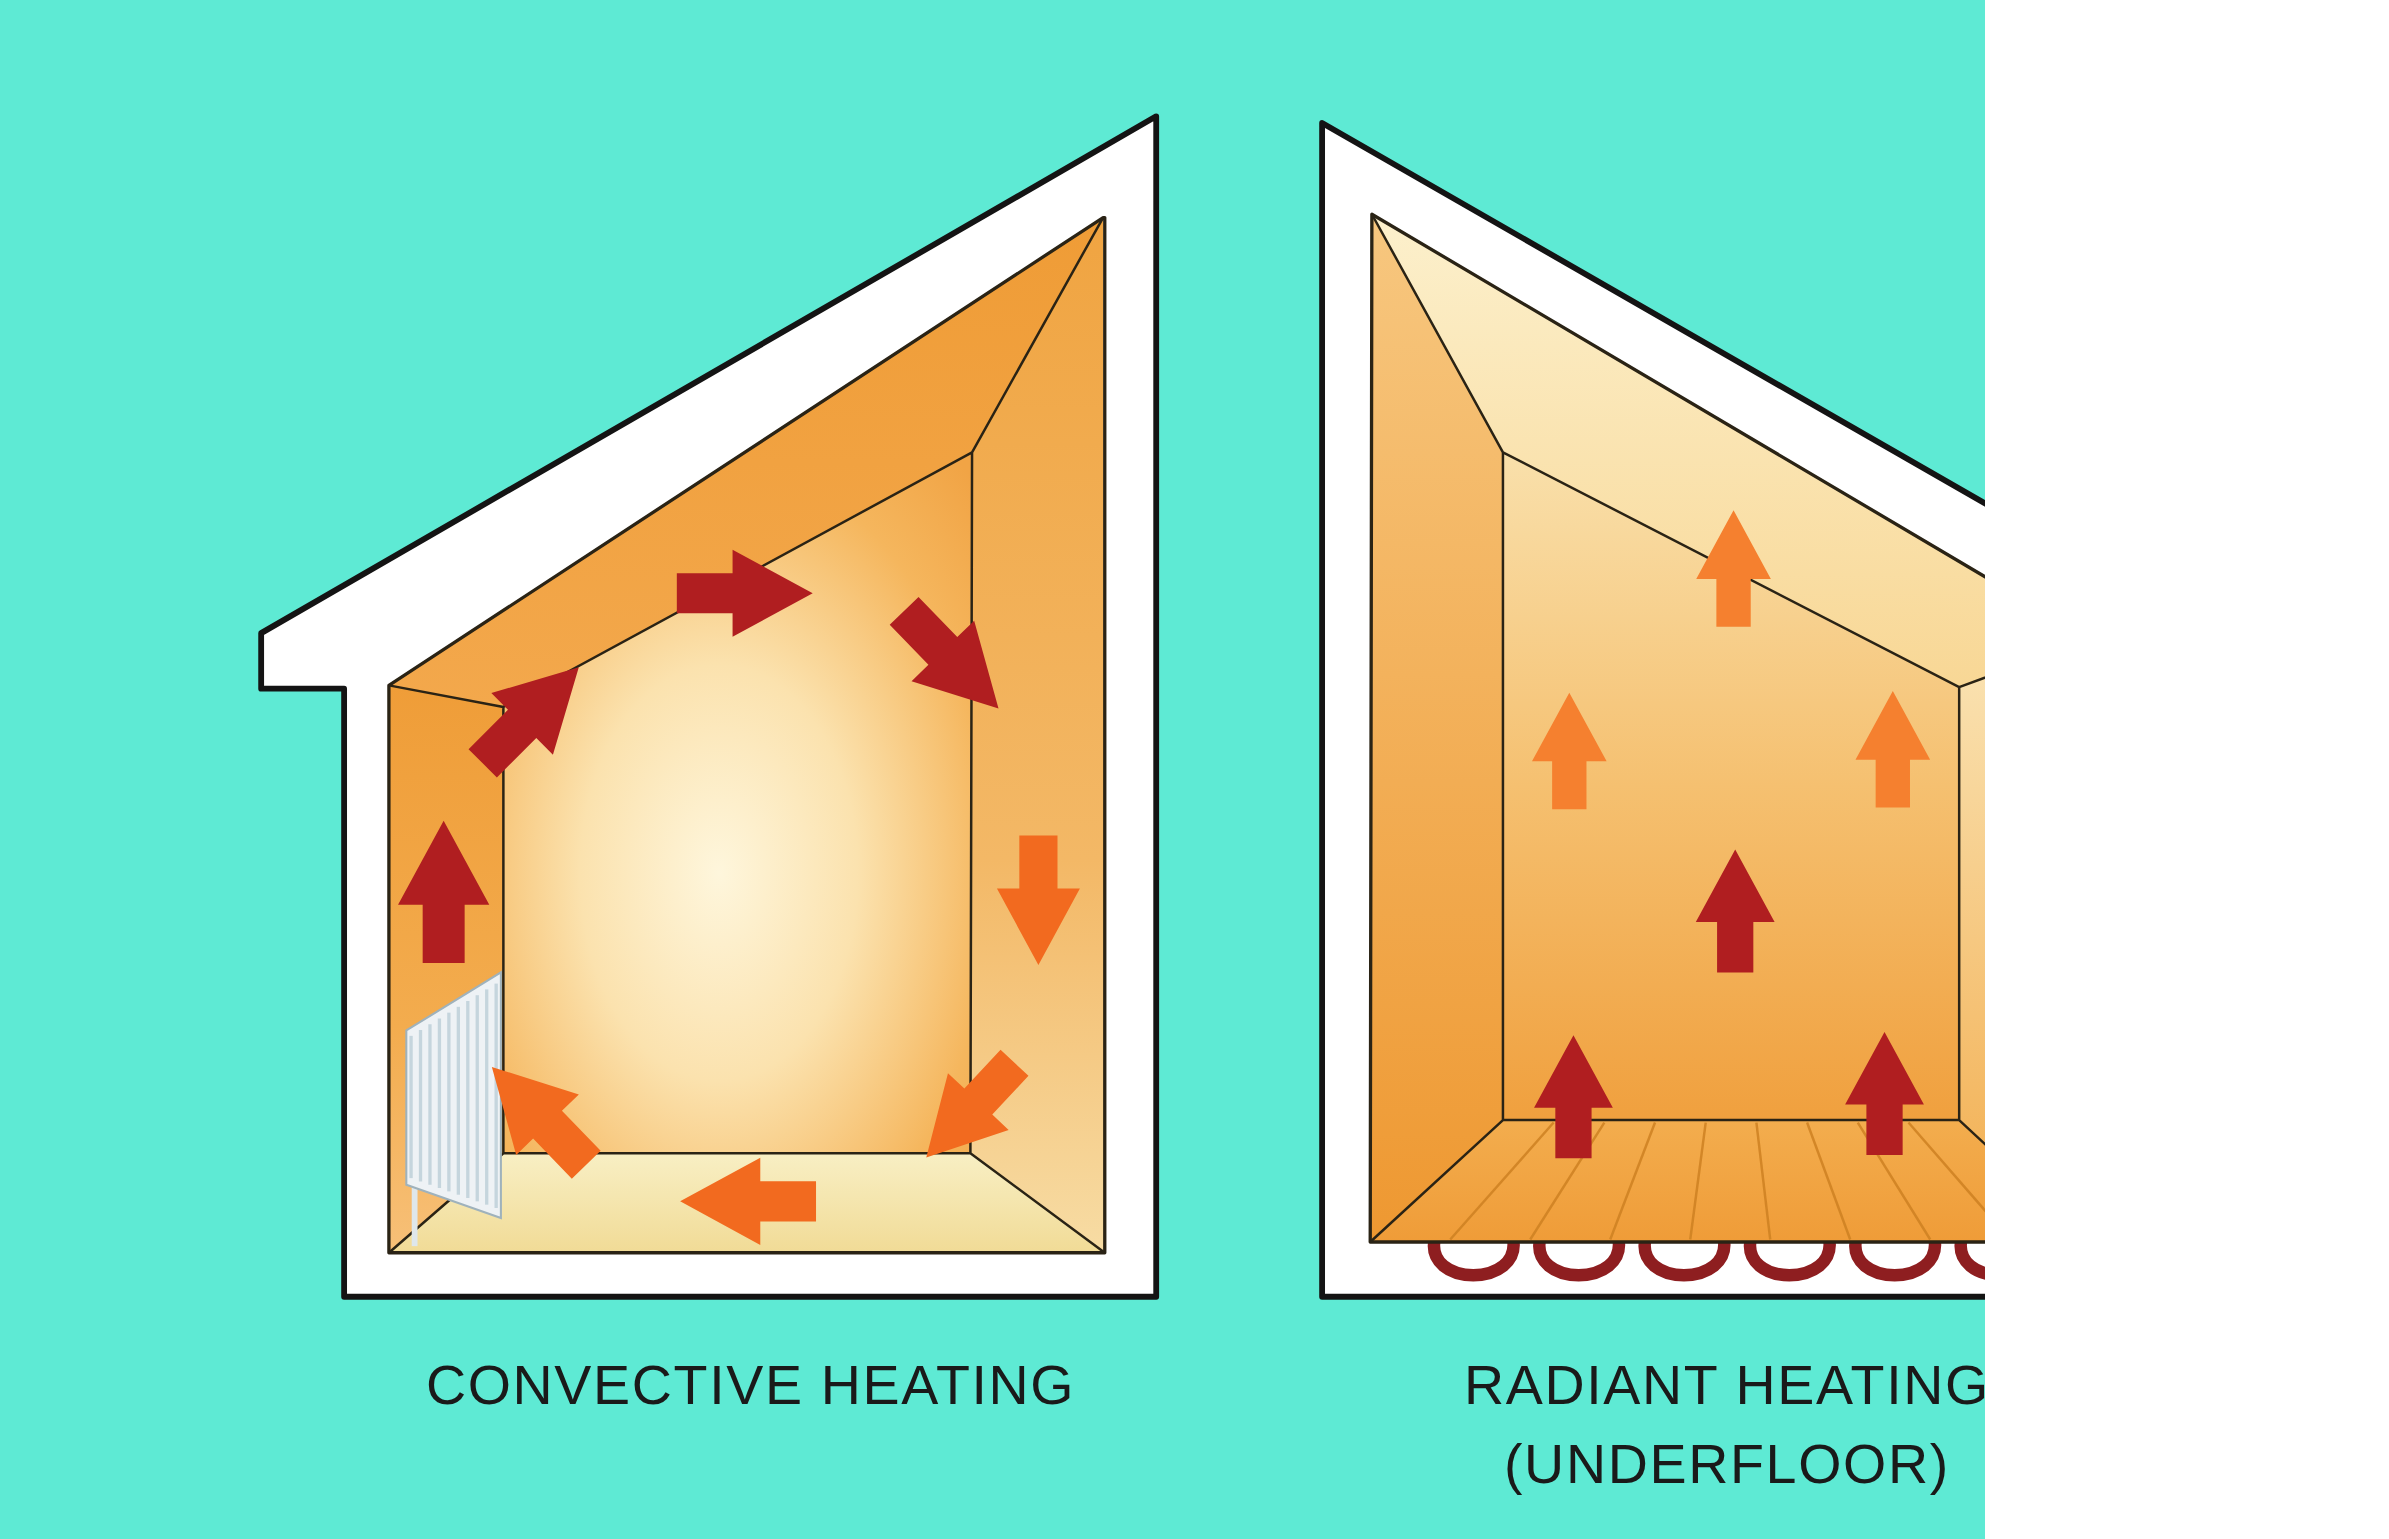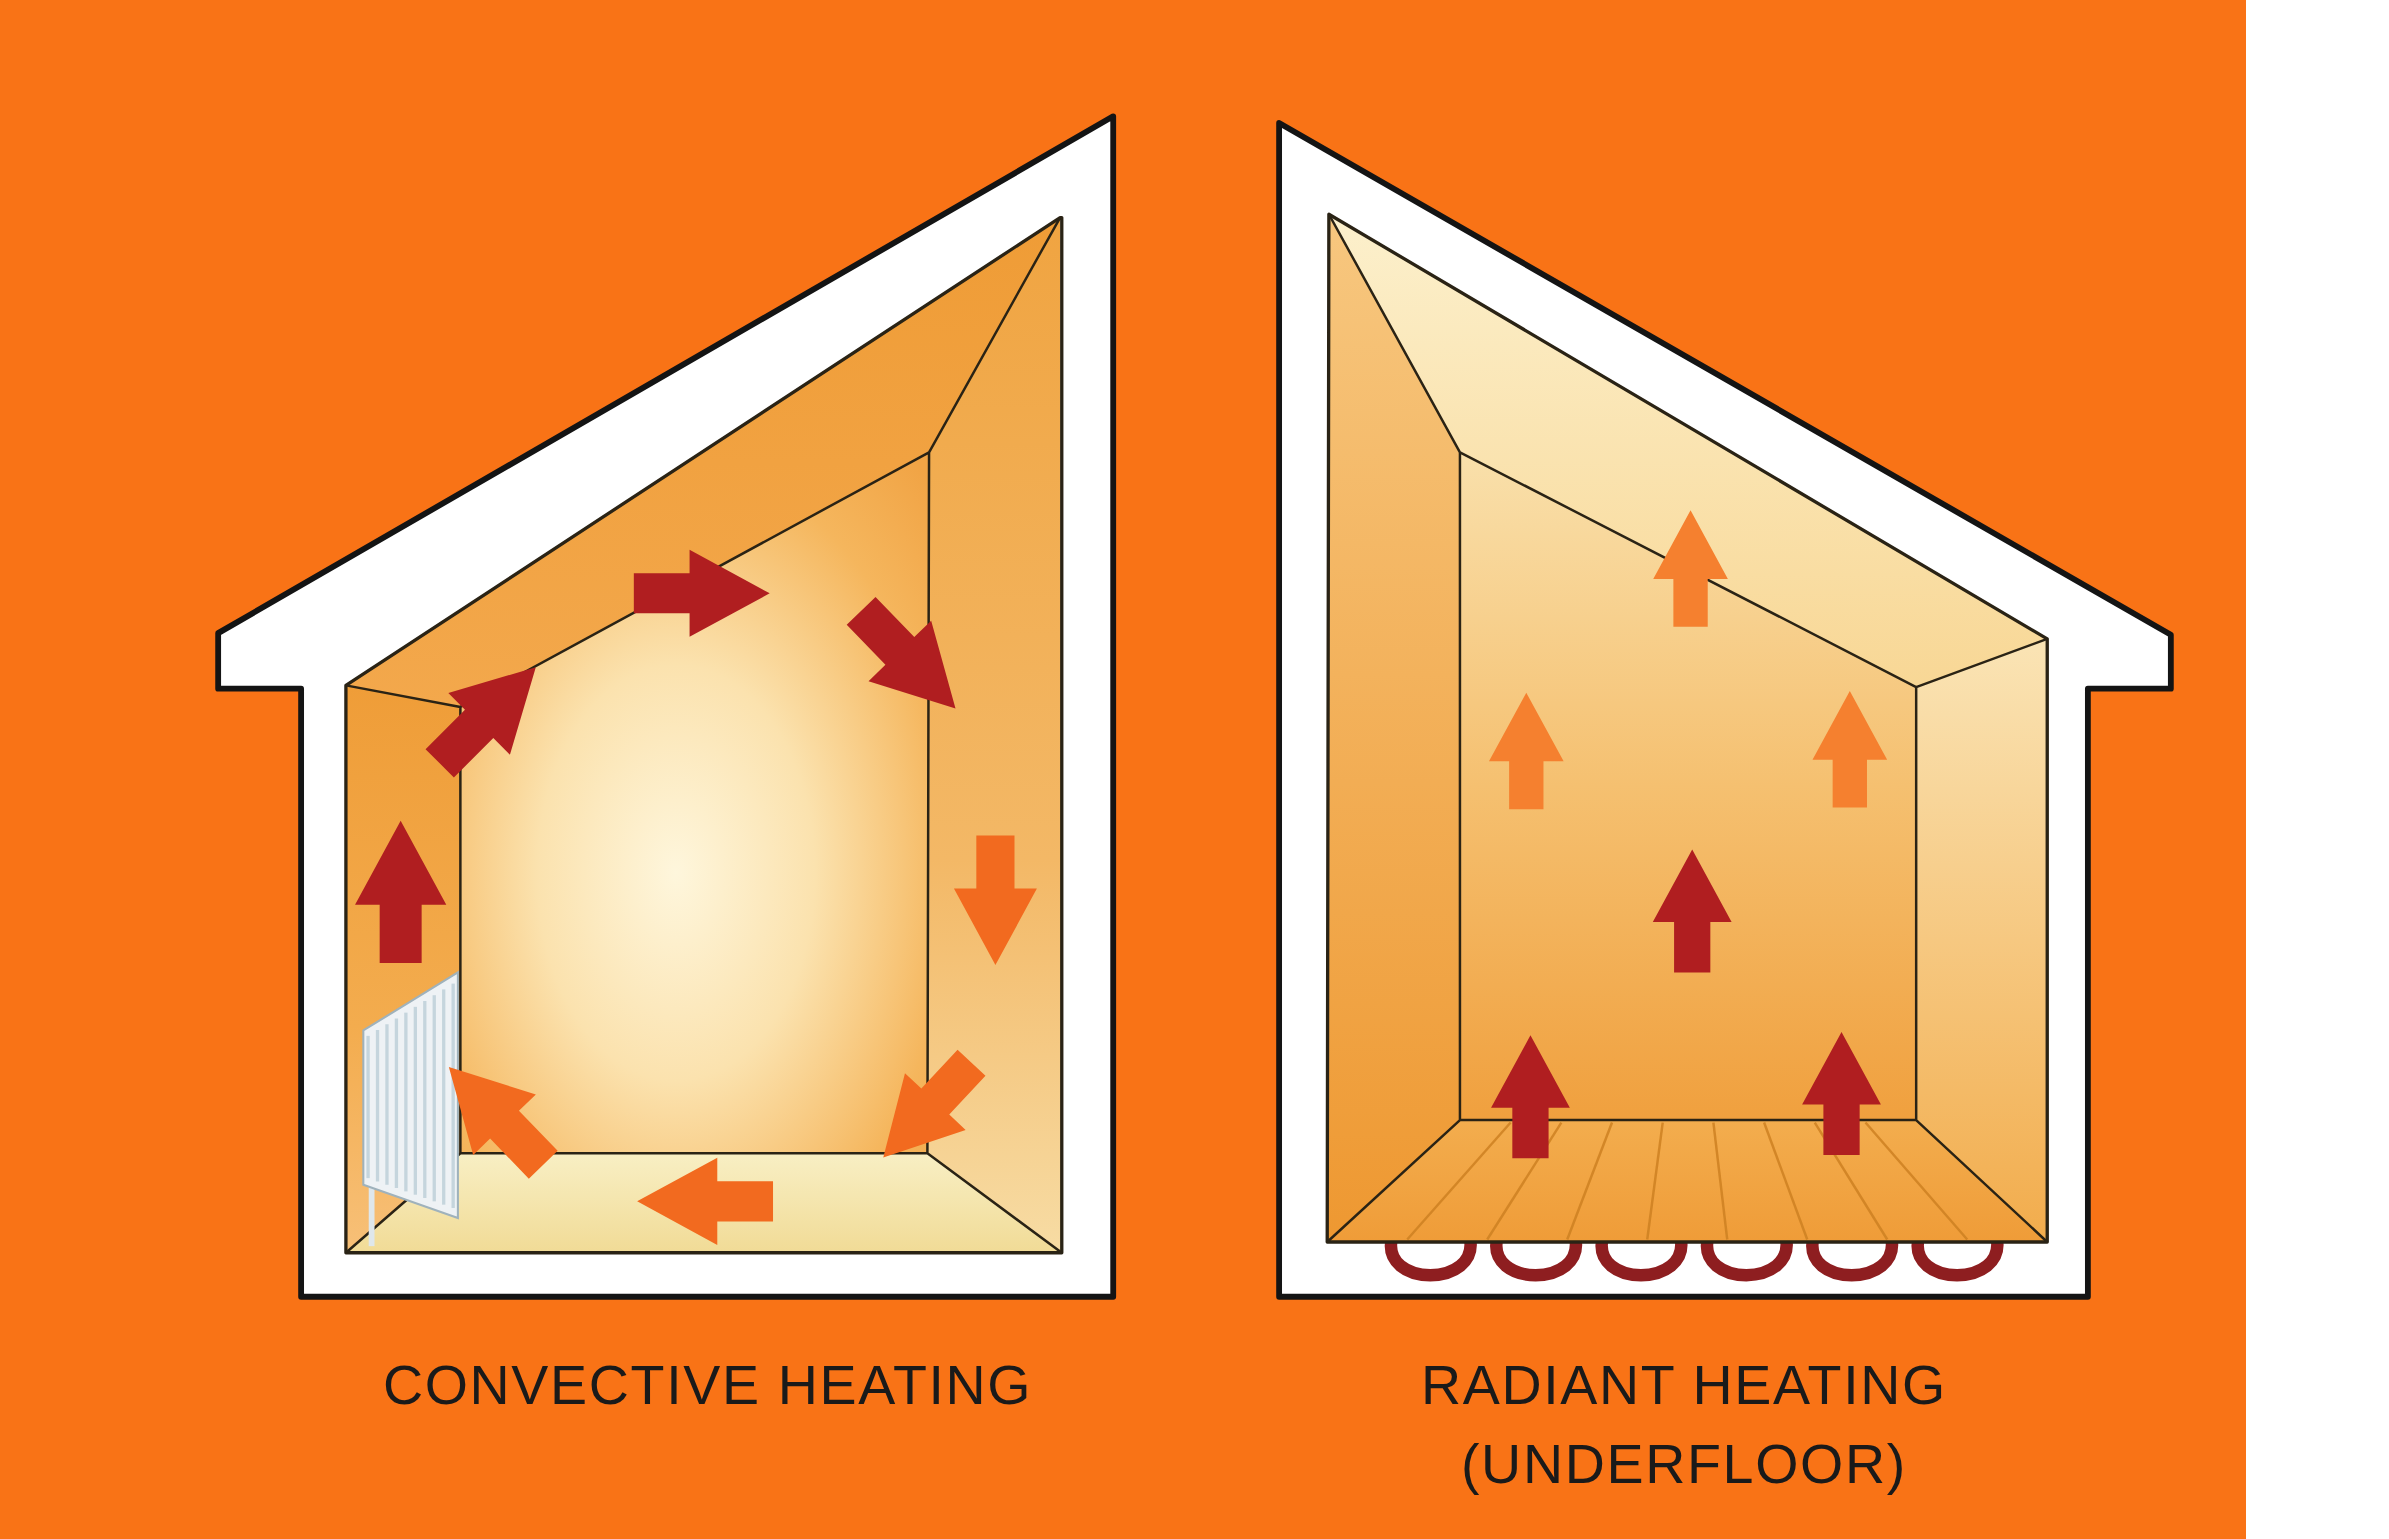--- a/index.html
+++ b/index.html
@@ -1,17 +1,17 @@
 <!DOCTYPE html>
 <html style="font-size:13.3px"><head>
 <meta charset="utf-8">
 <style>
   html,body{margin:0;padding:0;background:#ffffff;}
-  .stage{position:relative;width:2246px;height:1540px;background:#f97316;overflow:hidden;
-         font-family:"Liberation Sans", sans-serif;}
+  .stage{position:relative;width:1942px;height:1540px;background:#5eead4;overflow:hidden;
+         font-family:"Liberation Sans", sans-serif;padding-left:43px;}
   svg{display:block;}
   text.house-label{font-family:"Liberation Sans", sans-serif;font-size:67px;font-weight:500;
                    letter-spacing:2px;fill:#1A1A1A;text-anchor:middle;}
 </style>
 </head>
 <body>
 
 <div class="stage">
 <svg width="2389" height="1540" viewBox="0 0 2880 1856">
   <defs>

